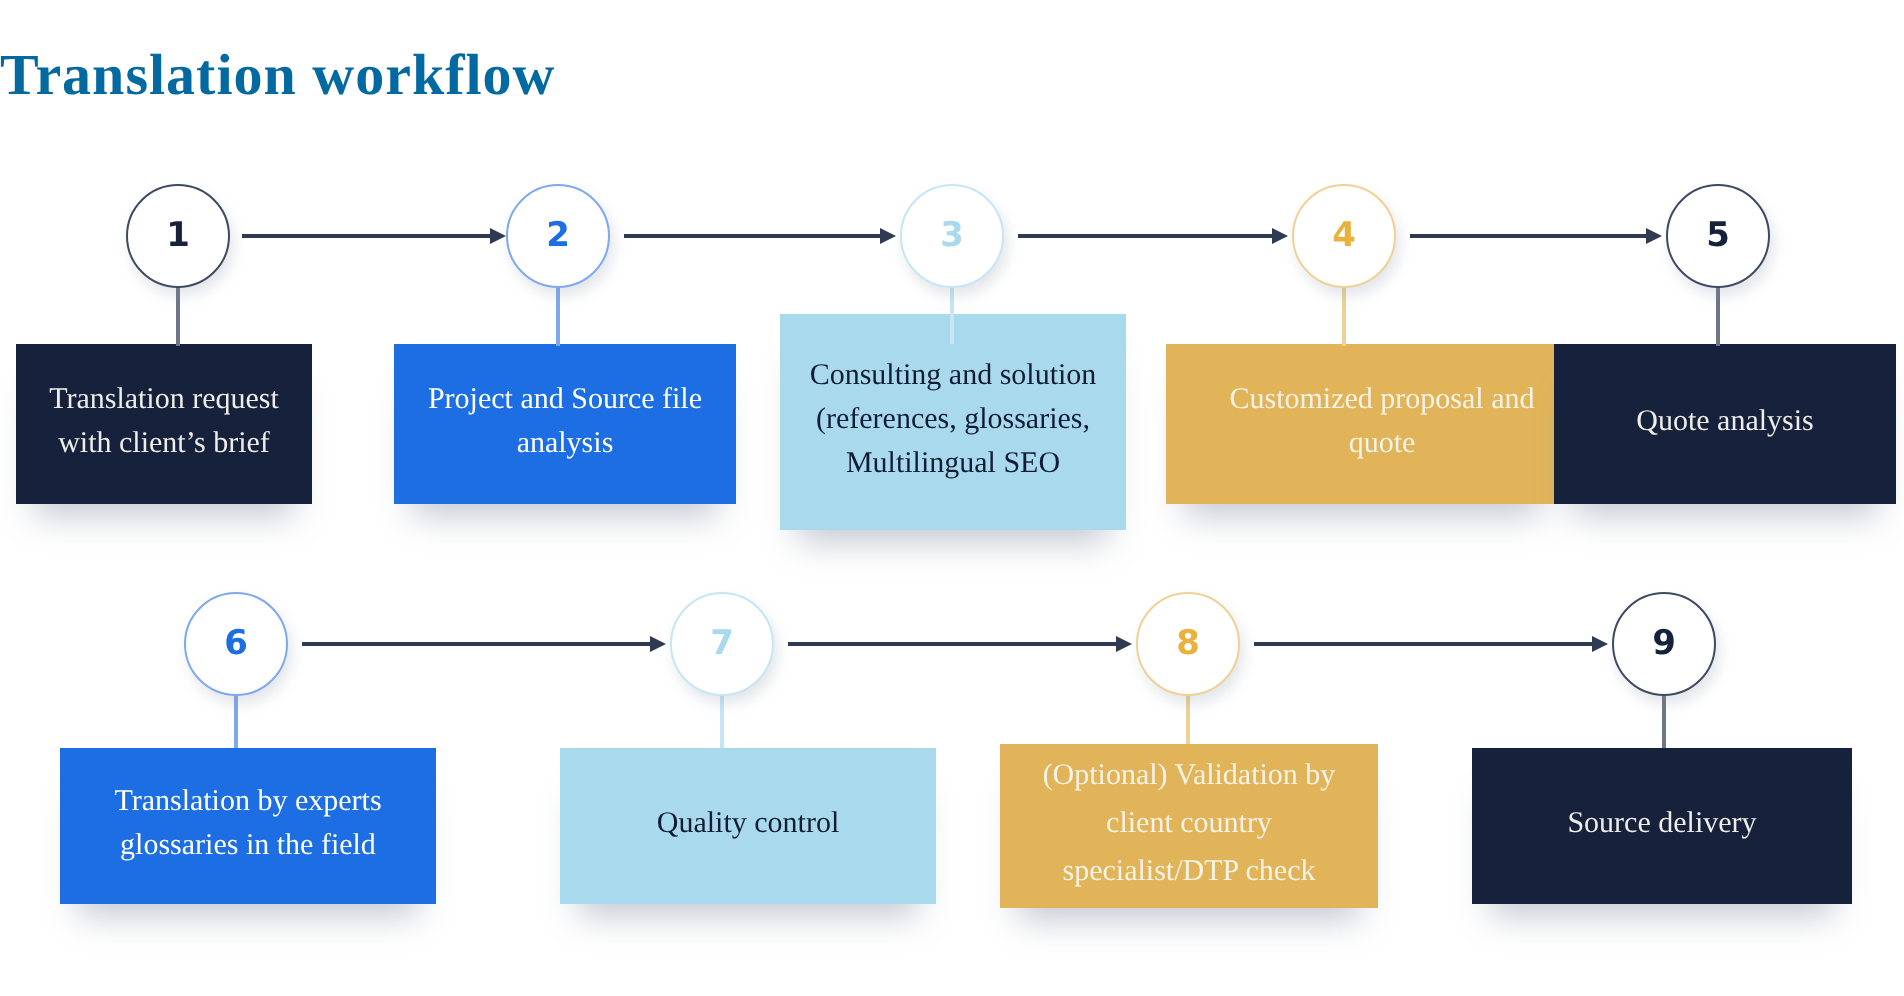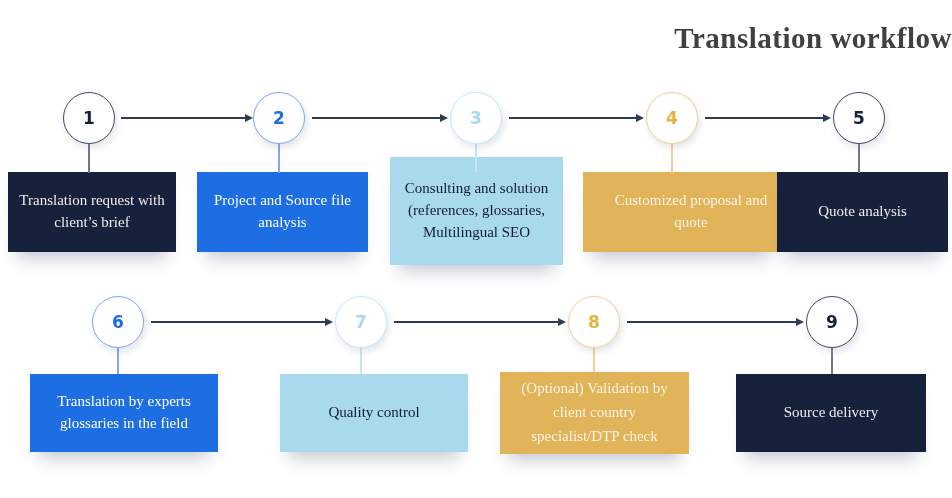--- a/index.html
+++ b/index.html
@@ -1,23 +1,23 @@
 <!DOCTYPE html>
 <html style="--dark: #16213C; --blue: #1C6EE2; --light-blue: #A9D9EC; --gold: #E2B45A; --gold-number: #E9B23E; --arrow: #2E3B52; --ring-dark: #3E4A63; --ring-blue: #7FA8F0; --ring-light-blue: #C6E6F6; --ring-gold: #EFD195; --line-dark: #6E7686; --text-on-dark: #EFEDEA; --text-on-blue: #FFFFFF; --text-on-light: #121D35; --text-on-gold: #F8F3E7;"><head>
 <meta charset="utf-8">
 <style>
   html,body{margin:0;padding:0;background:#ffffff;}
   .canvas{
     position:relative;width:952px;height:498px;background:#ffffff;
     overflow:hidden;font-family:"Liberation Serif",serif;
   }
   .title{
-    position:absolute;top:22px;left:0;width:100%;text-align:right;
+    position:absolute;top:22px;left:0;width:100%;text-align:left;
     font-family:"Liberation Serif",serif;font-weight:bold;font-size:29px;
-    color:#404040;letter-spacing:.5px;
+    color:#0369a1;letter-spacing:.5px;
   }
   
   .s-dark     {--ring:var(--ring-dark);      --num:var(--dark);       --line:var(--line-dark);       --fill:var(--dark);       --txt:var(--text-on-dark);}
   .s-blue     {--ring:var(--ring-blue);      --num:var(--blue);       --line:var(--ring-blue);       --fill:var(--blue);       --txt:var(--text-on-blue);}
   .s-lightblue{--ring:var(--ring-light-blue);--num:var(--light-blue); --line:var(--ring-light-blue); --fill:var(--light-blue); --txt:var(--text-on-light);}
   .s-gold     {--ring:var(--ring-gold);      --num:var(--gold-number);--line:var(--ring-gold);       --fill:var(--gold);       --txt:var(--text-on-gold);}
   .circle{
     position:absolute;width:52px;height:52px;border-radius:50%;
     background:#ffffff;border:1.5px solid var(--ring);box-sizing:border-box;
     display:flex;align-items:center;justify-content:center;
@@ -45,21 +45,21 @@
 
 <div class="canvas">
 
   <div class="title">Translation workflow</div>
 
   <div class="step s-dark">
     <div class="circle" style="left:63px;top:92px;">
       <span>1</span>
     </div>
     <div class="connector" style="left:88px;top:143px;height:30px;"></div>
-    <div class="box" style="left:8px;top:172px;width:168px;height:80px;">
+    <div class="box" style="left:8px;top:172px;width:148px;height:80px;">
       <span>Translation request with client’s brief</span>
     </div>
   </div>
 
   <div class="arrow" style="left:121px;top:117px;width:125px;"></div>
 
   <div class="step s-blue">
     <div class="circle" style="left:253px;top:92px;">
       <span>2</span>
     </div>

